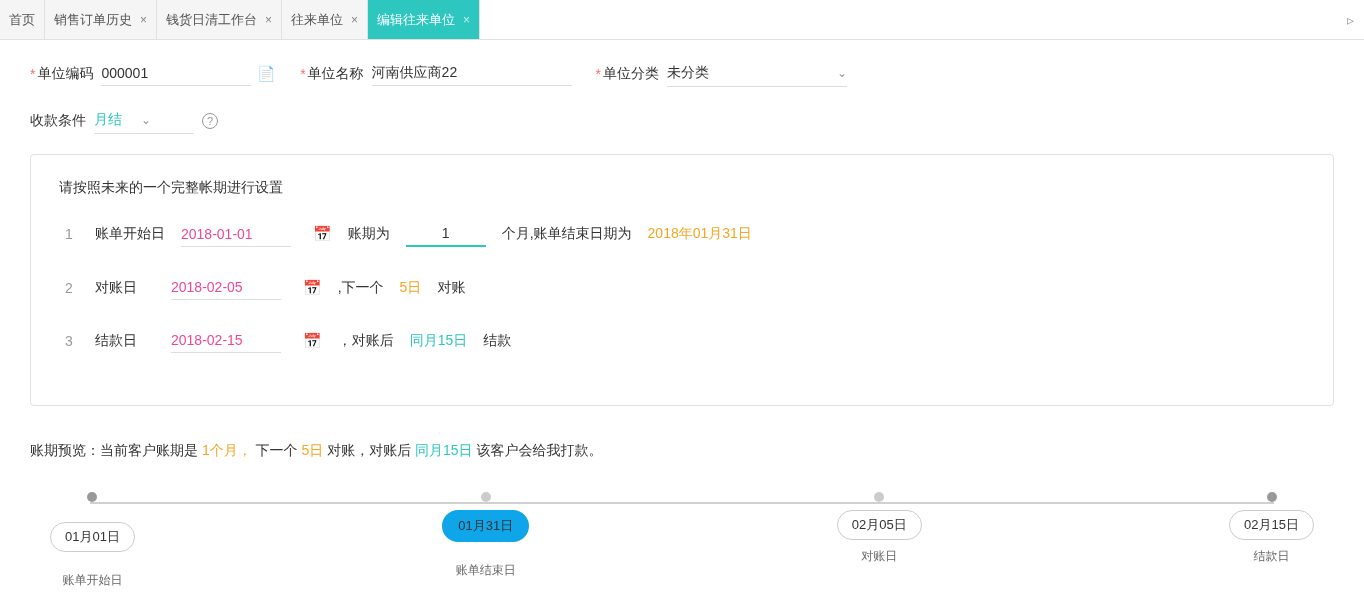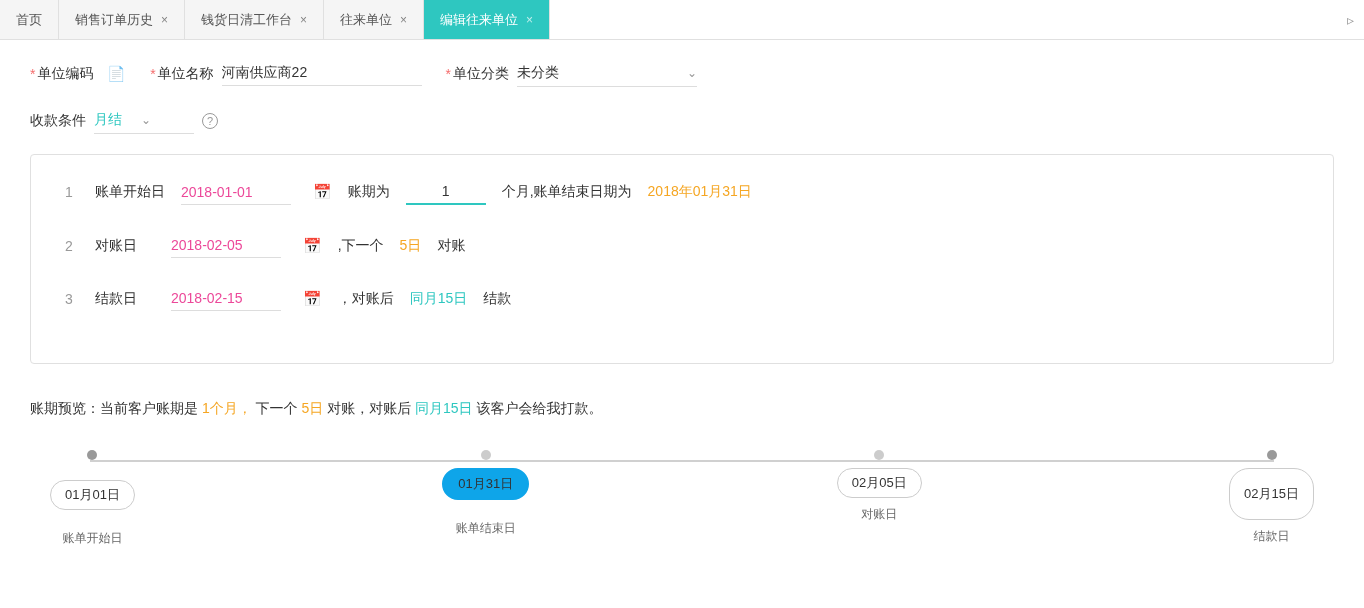--- a/index.html
+++ b/index.html
@@ -10,21 +10,21 @@
       display: flex;
       align-items: center;
       background: #fff;
       border-bottom: 1px solid #e0e0e0;
       height: 40px;
       padding-left: 0;
     }
     .tab {
       display: flex;
       align-items: center;
-      padding: 0 16px;
+      padding: 0 9px;
       height: 100%;
       cursor: pointer;
       font-size: 13px;
       color: #555;
       border-right: 1px solid #e0e0e0;
       white-space: nowrap;
       background: #f5f5f5;
     }
     .tab.active {
       background: #2ec7c0;
@@ -256,20 +256,21 @@
   <div class="tab-arrow">▹</div>
 </div>
 
 <div class="content-area">
 
 
   <div class="form-row">
 
     <span class="required-star">*</span>
     <span class="form-label">单位编码</span>
+    <input type="text" class="input-field" value="000001" style="">
     <span class="cal-icon">📄</span>
 
     <span class="required-star ml-24">*</span>
     <span class="form-label">单位名称</span>
     <input type="text" class="input-field unit-name" value="河南供应商22" style="">
 
     <span class="required-star ml-24">*</span>
     <span class="form-label">单位分类</span>
     <div class="unit-category-wrapper">
       <span class="unit-category-value">未分类</span>
@@ -280,20 +281,21 @@
   <div class="form-row">
     <span class="form-label">收款条件</span>
     <div class="select-wrapper">
       <span class="select-value">月结</span>
       <span class="chevron-icon">⌄</span>
     </div>
     <div class="help-icon">?</div>
   </div>
 
   <div class="card-box">
+    <div class="card-title">请按照未来的一个完整帐期进行设置</div>
 
     <div class="setting-row">
       <span class="row-num">1</span>
       <span class="row-type-label">账单开始日</span>
       <input type="text" class="date-input" value="2018-01-01" style="">
       <span class="cal-icon">📅</span>
       <span class="hint-text">账期为</span>
       <input type="text" class="period-input" value="1" style="">
       <span class="hint-text">个月,账单结束日期为</span>
       <span class="hint-text highlight-orange">2018年01月31日</span>
@@ -351,21 +353,21 @@
         </div>
 
         <div style="display: flex; flex-direction: column; align-items: center; gap: 4px;">
           <div style="width: 10px; height: 10px; border-radius: 50%; background: #ccc; margin-top: 12px;"></div>
           <div style="border: 1px solid #ccc; border-radius: 20px; padding: 5px 14px; font-size: 13px; background: #fff; margin-top: 4px;">02月05日</div>
           <div style="font-size: 12px; color: #666; margin-top: 4px;">对账日</div>
         </div>
 
         <div style="display: flex; flex-direction: column; align-items: center; gap: 4px;">
           <div style="width: 10px; height: 10px; border-radius: 50%; background: #999; margin-top: 12px;"></div>
-          <div style="border: 1px solid #ccc; border-radius: 20px; padding: 16px 14px; font-size: 13px; background: #fff; margin-top: 4px;">02月15日</div>
+          <div style="border: 1px solid #ccc; border-radius: 20px; padding: 5px 14px; font-size: 13px; background: #fff; margin-top: 4px;">02月15日</div>
           <div style="font-size: 12px; color: #666; margin-top: 4px;">结款日</div>
         </div>
 
       </div>
     </div>
   </div>
 
 </div>
 
 </body></html>

